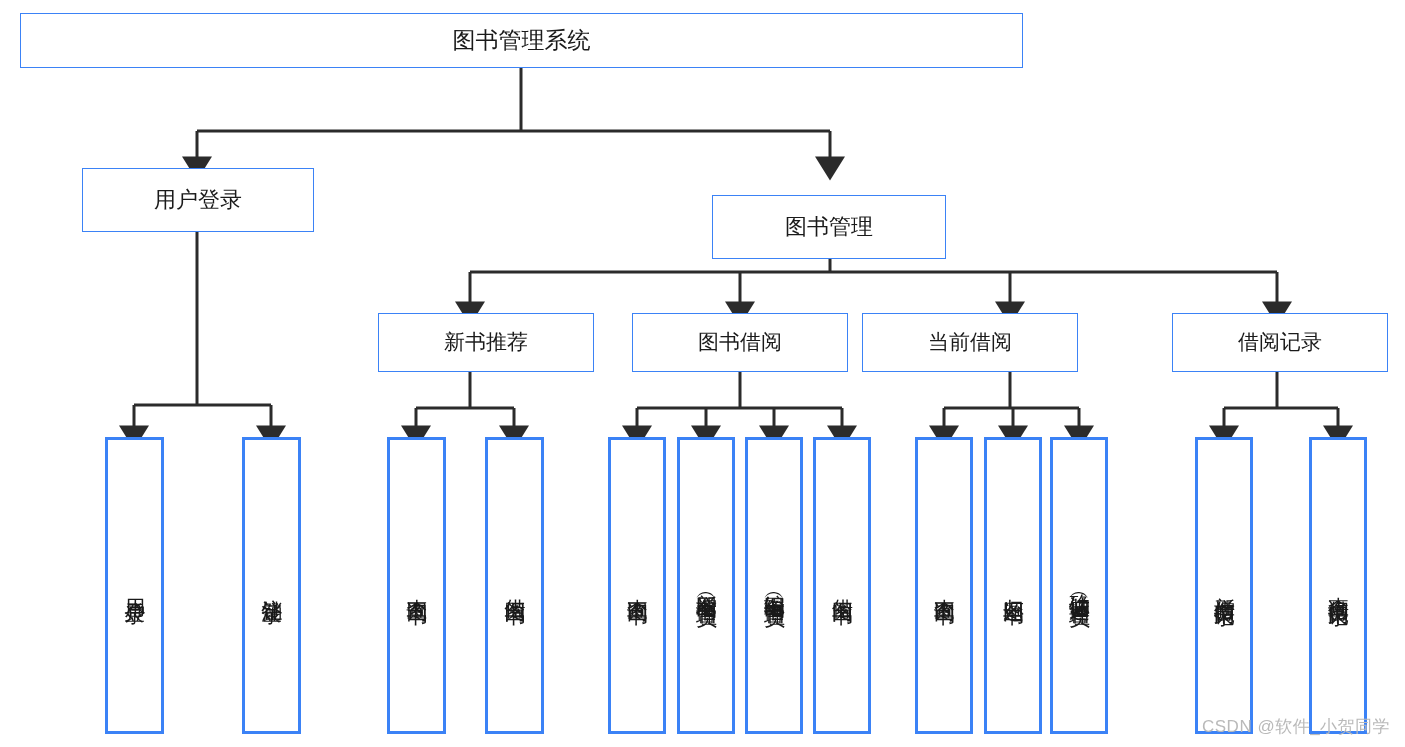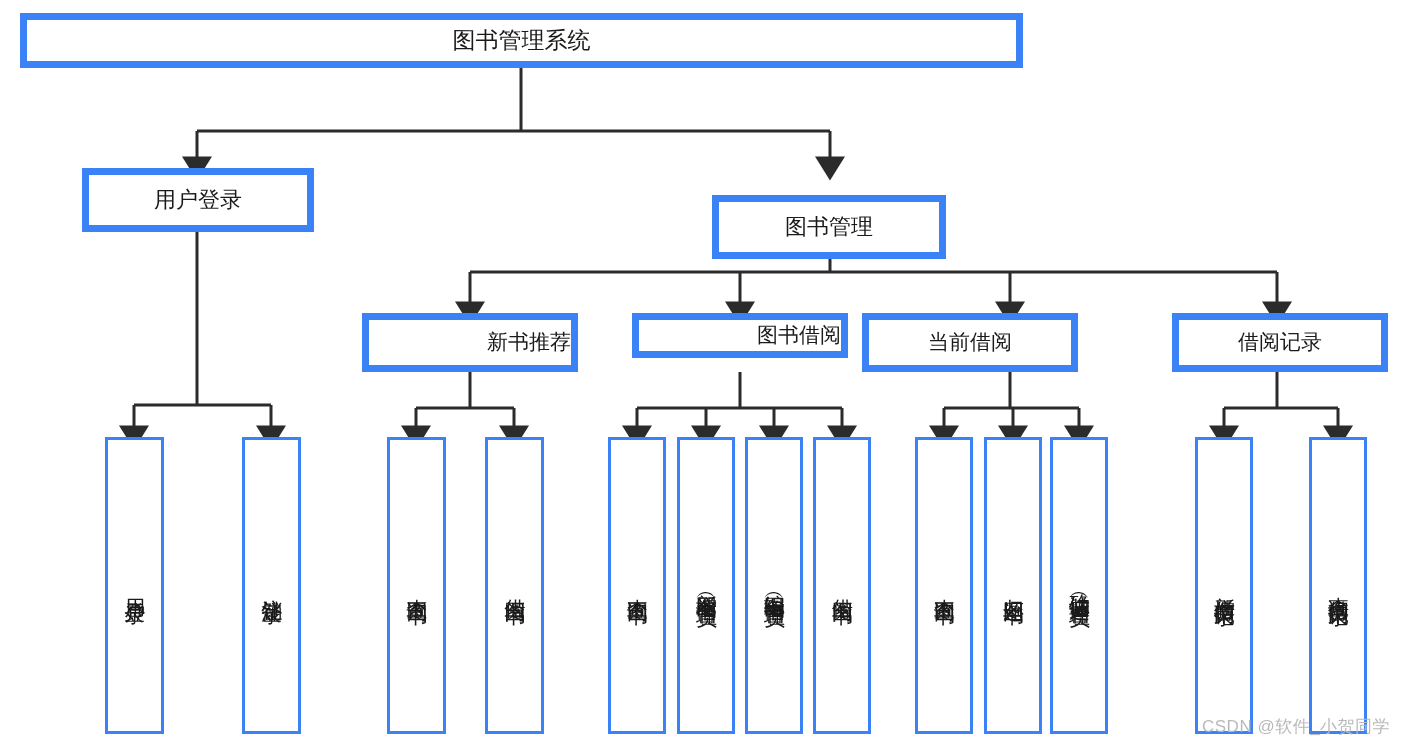--- a/index.html
+++ b/index.html
@@ -22,21 +22,21 @@
     left: 0;
     top: 0;
     width: 1405px;
     height: 747px;
     pointer-events: none;
   }
   .node {
     position: absolute;
     box-sizing: border-box;
     background: #ffffff;
-    border: 7px solid #3b82f6;
+    border: 1px solid #3b82f6;
     display: flex;
     align-items: center;
     justify-content: center;
     color: #1a1a1a;
   }
   .node .lbl {
     display: block;
     text-align: center;
     line-height: 1.18;
   }
@@ -128,24 +128,24 @@
     <span class="lbl">图书管理系统</span>
   </div>
 
   <div class="node node-l2" style="left:82px; top:168px; width:232px; height:64px;">
     <span class="lbl">用户登录</span>
   </div>
   <div class="node node-l2" style="left:712px; top:168px; width:234px; height:64px;margin-top:27px;">
     <span class="lbl">图书管理</span>
   </div>
 
-  <div class="node node-l3" style="left:362px; top:313px; width:216px; height:59px;justify-content:flex-end;">
+  <div class="node node-l3" style="left:378px; top:313px; width:216px; height:59px;">
     <span class="lbl">新书推荐</span>
   </div>
-  <div class="node node-l3" style="left:632px; top:313px; width:216px; height:45px;justify-content:flex-end;">
+  <div class="node node-l3" style="left:632px; top:313px; width:216px; height:59px;">
     <span class="lbl">图书借阅</span>
   </div>
   <div class="node node-l3" style="left:862px; top:313px; width:216px; height:59px;">
     <span class="lbl">当前借阅</span>
   </div>
   <div class="node node-l3" style="left:1172px; top:313px; width:216px; height:59px;">
     <span class="lbl">借阅记录</span>
   </div>
 
   <div class="node node-leaf" style="left:105px; top:437px; width:59px; height:297px;">

